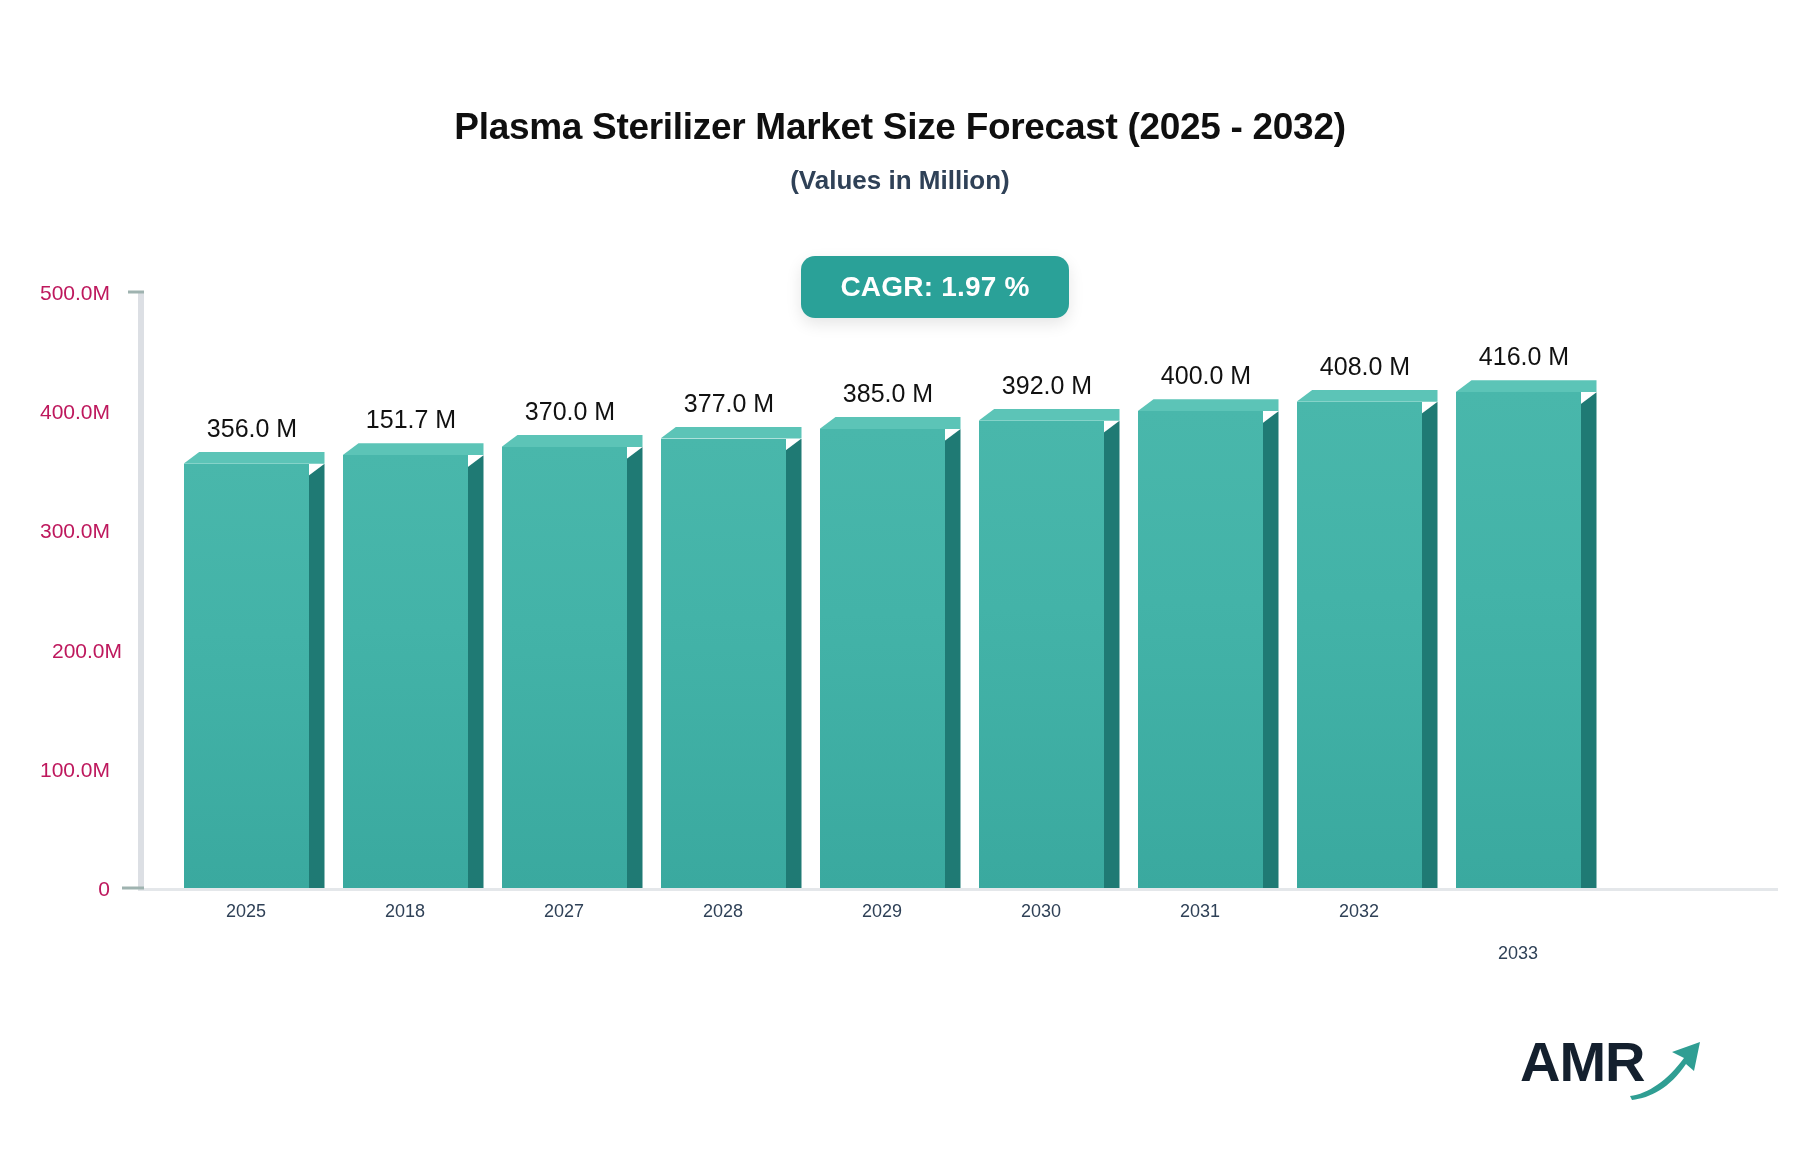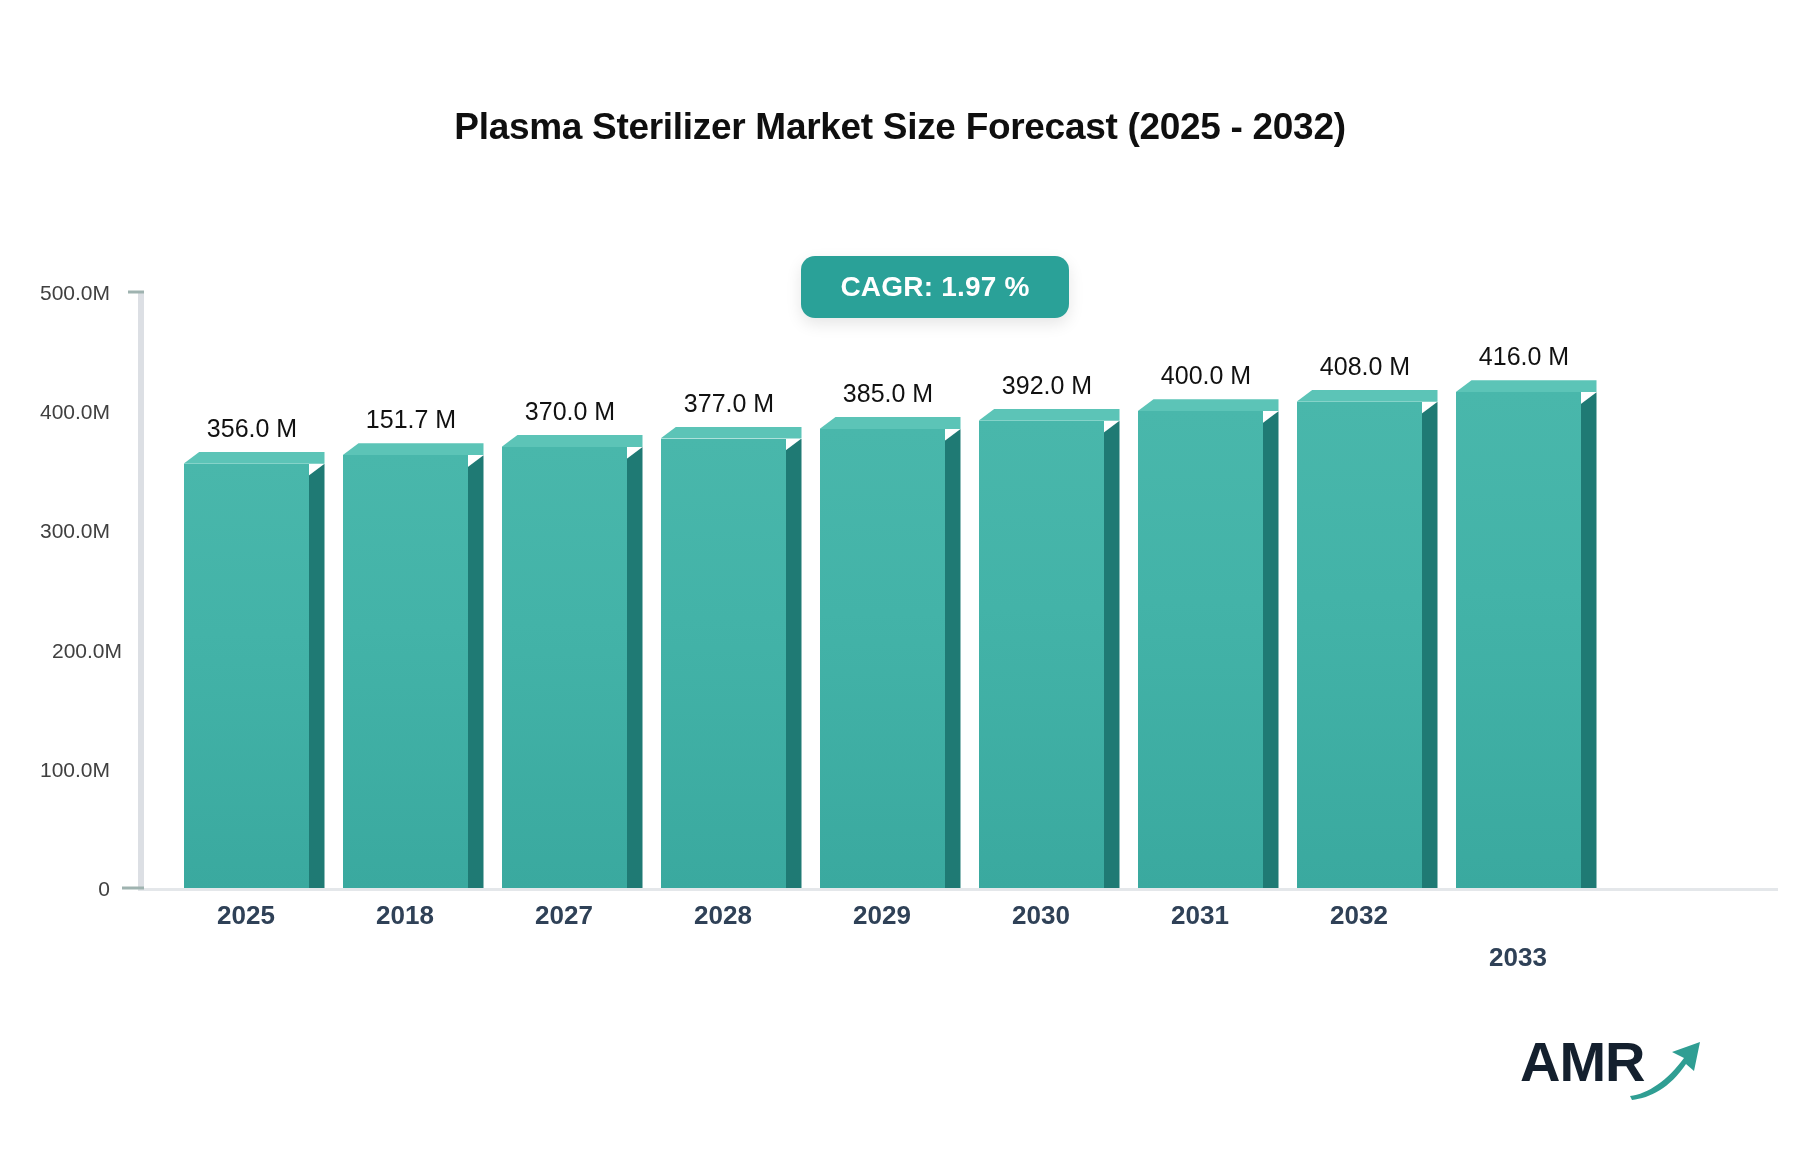--- a/index.html
+++ b/index.html
@@ -88,21 +88,21 @@
     width: 1640px;
     height: 3px;
     background: #e4e7ea;
   }
   .y-tick-label {
     position: absolute;
     right: 0;
     width: 110px;
     text-align: right;
     font-size: 21px;
-    color: #404040;
+    color: #be185d;
     line-height: 1;
     transform: translateY(-50%);
   }
   .y-tick-dash {
     position: absolute;
     width: 18px;
     height: 3px;
     background: #9fb3b0;
     left: 116px;
     transform: translateY(-50%);
@@ -142,23 +142,23 @@
     text-align: center;
     font-size: 25px;
     color: #111111;
     line-height: 1;
   }
   .x-tick-label {
     position: absolute;
     top: 902px;
     width: 220px;
     text-align: center;
-    font-size: 26px;
+    font-size: 18px;
     color: #2f4157;
-    font-weight: bold;
+    font-weight: normal;
     line-height: 1;
   }
 
   
   #amr-logo {
     position: absolute;
     left: 1520px;
     top: 1030px;
     width: 180px;
     height: 74px;
@@ -177,20 +177,21 @@
     position: absolute;
     left: 108px;
     top: 8px;
   }
 </style>
 </head>
 <body>
 
 <div id="chart-header">
   <h1 id="chart-title">Plasma Sterilizer Market Size Forecast (2025 - 2032)</h1>
+  <div id="chart-subtitle">(Values in Million)</div>
 </div>
 
 <div id="cagr-badge">
   <span>CAGR: 1.97 %</span>
 </div>
 
 <div id="plot-area">
   <div id="y-axis-line"></div>
   <div id="x-axis-line"></div>
   <div id="y-ticks">

